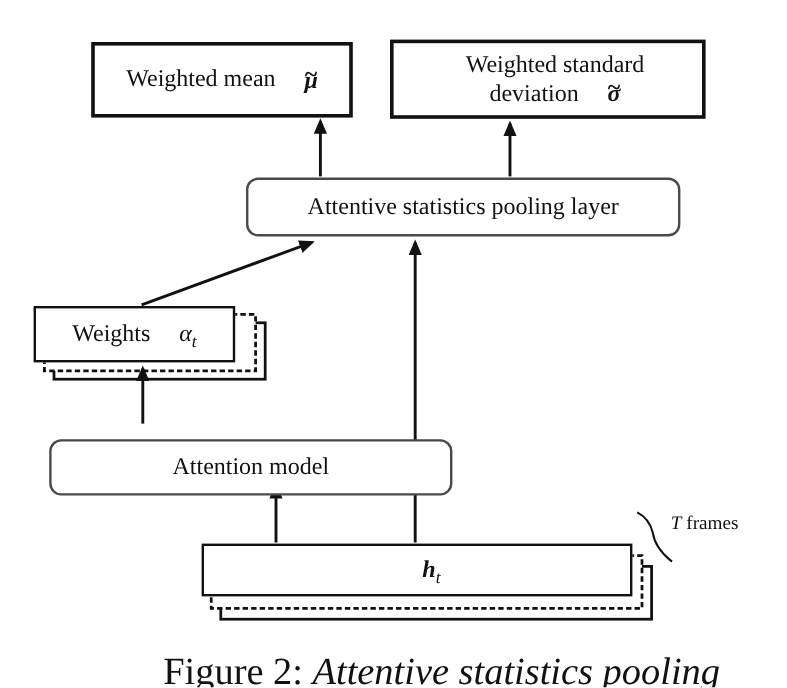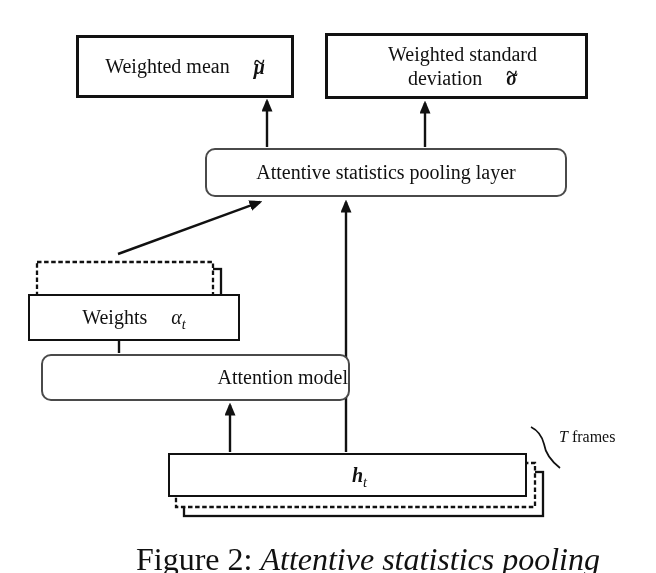--- a/index.html
+++ b/index.html
@@ -88,26 +88,26 @@
     <span>Weighted standard</span>
     <span>
       <span>deviation</span><span class="msym"><span class="tilde">~</span><span>σ</span></span>
     </span>
   </div>
 
   <div class="box round" style="left:165px;top:148px;width:362px;height:49px;">
     <span>Attentive statistics pooling layer</span>
   </div>
 
-  <div class="box rect" style="left:28px;top:255px;width:212px;height:47px;margin-top:39px;">
+  <div class="box rect" style="left:28px;top:255px;width:168px;height:47px;">
     <span>Weights</span>
     <span class="sym"><span>α</span><sub>t</sub></span>
   </div>
 
-  <div class="box round" style="left:1px;top:354px;width:309px;height:47px;justify-content:flex-end;">
+  <div class="box round" style="left:1px;top:366px;width:336px;height:47px;">
     <span>Attention model</span>
   </div>
 
   <div class="box rect" style="left:168px;top:453px;width:359px;height:44px;">
     <span class="sym bold"><span>h</span><sub>t</sub></span>
   </div>
 
   <div class="tframes">
     <span class="it">T</span><span> frames</span>
   </div>

